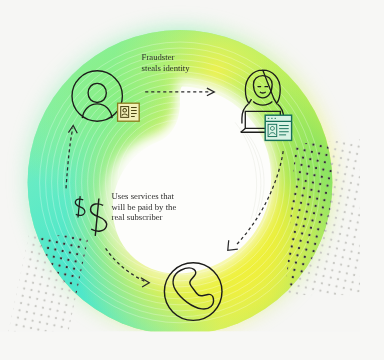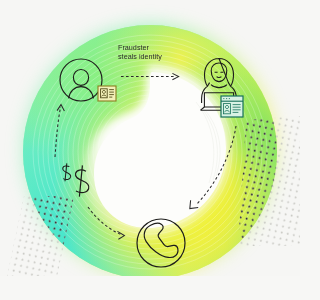--- a/index.html
+++ b/index.html
@@ -2,21 +2,21 @@
 <html><head>
 <meta charset="utf-8">
 <title>Subscription Fraud Cycle</title>
 <style>
   html,body{margin:0;padding:0;}
   body{
     width:300px;height:300px;overflow:hidden;
     background:#f7f7f5;
     font-family:"Liberation Sans","DejaVu Sans",sans-serif;
   }
-  #stage{position:relative;width:300px;height:276px;overflow:hidden;background:#f6f6f4;}
+  #stage{position:relative;width:300px;height:276px;overflow:hidden;background:#f6f6f4;font-family:Liberation Serif, serif;}
   #stage svg.layer{position:absolute;left:0;top:0;width:300px;height:300px;}
   .label{
     position:absolute;
     color:#2b2b2b;
     font-size:7.2px;
     line-height:8.6px;
     letter-spacing:0.02px;
     white-space:pre-line;
     font-weight:400;
   }
@@ -324,14 +324,17 @@
       <g>
         <path d="M55,157 C 56.5,136 58,120 60.6,107"></path>
         <path d="M57.0,110.6 L61.0,104.6 L64.4,111.0" stroke-dasharray="0" stroke-width="1.05"></path>
       </g>
     </g>
   </svg>
 
   <div id="label-fraudster" class="label">Fraudster
 steals identity</div>
 
+  <div id="label-services" class="label">Uses services that
+will be paid by the
+real subscriber</div>
 
 </div>
 
 </body></html>

